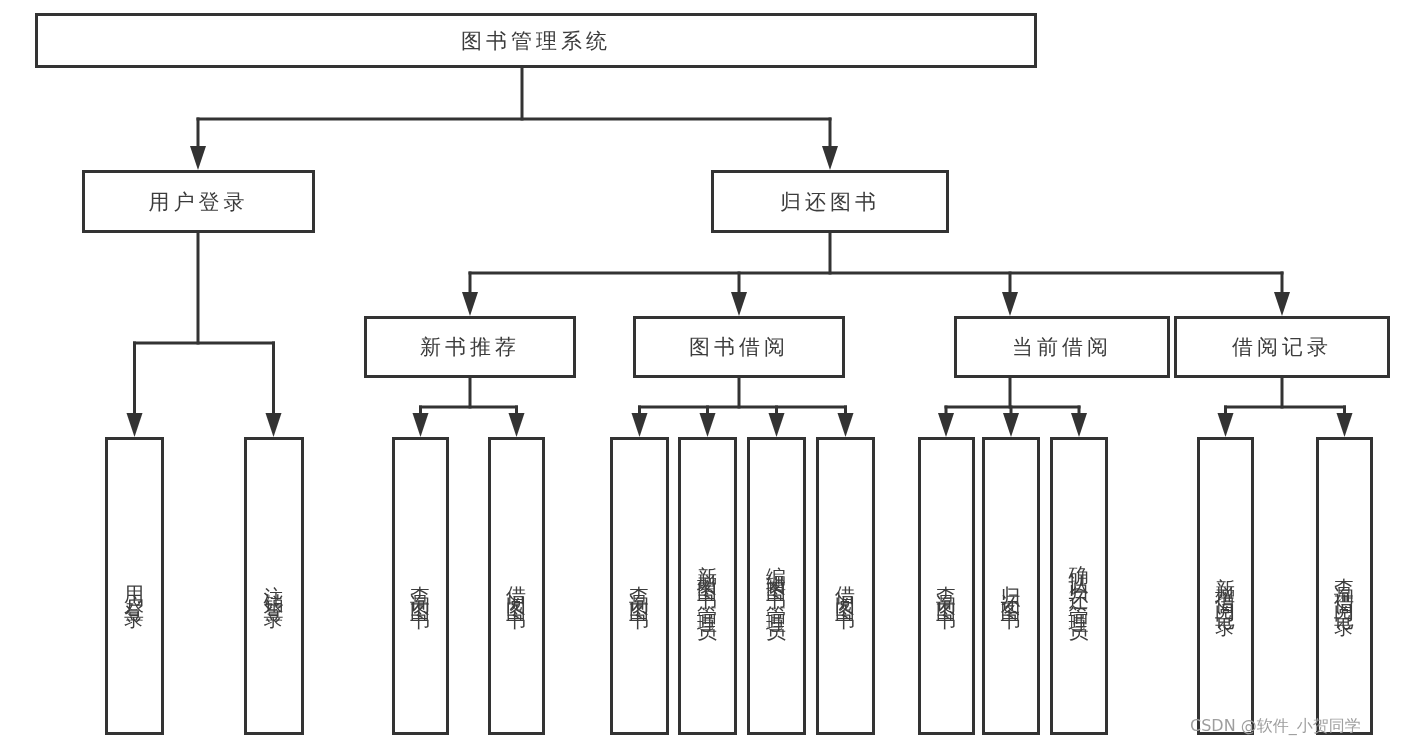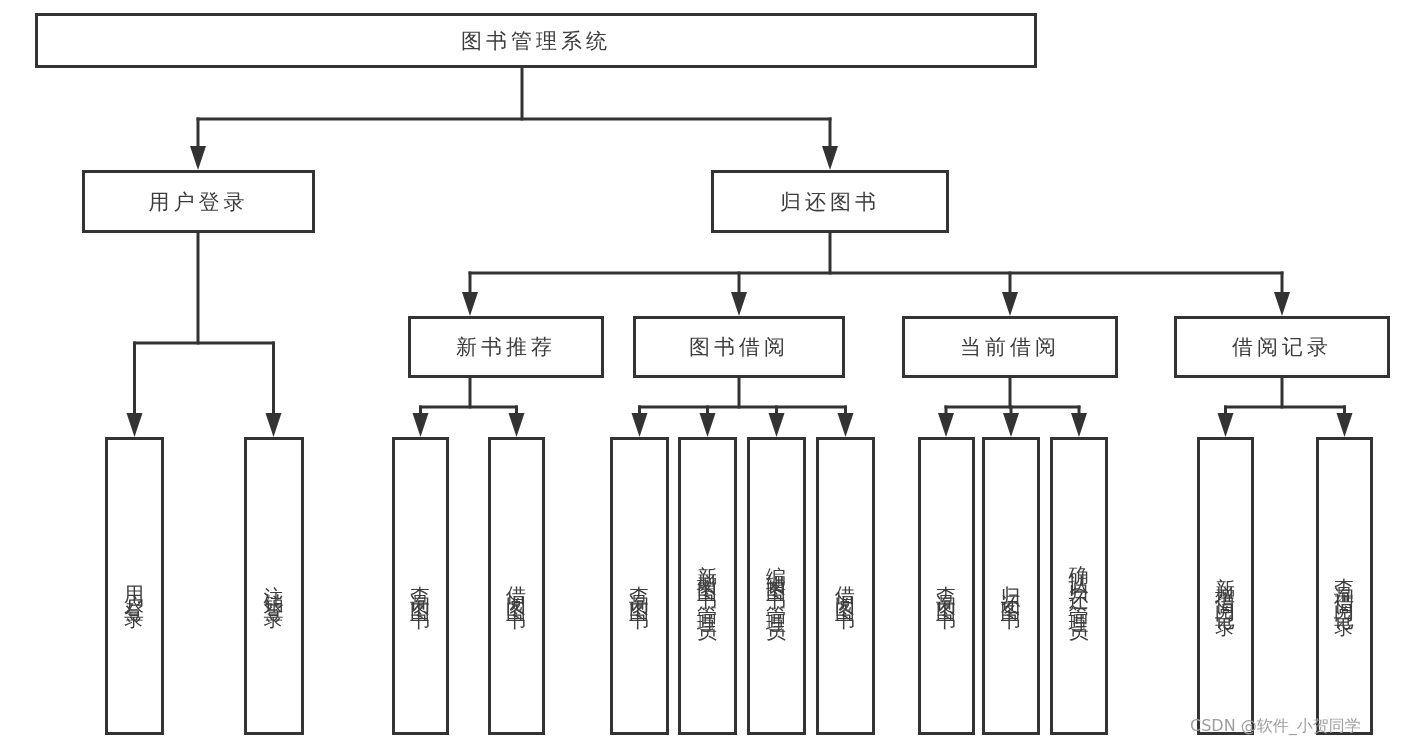--- a/index.html
+++ b/index.html
@@ -137,23 +137,23 @@
       <polygon points="1217.5,413 1233.5,413 1225.5,437"></polygon>
       <polygon points="1336.5,413 1352.5,413 1344.5,437"></polygon>
     </g>
   </svg>
 
   <div class="node" style="left:35px; top:13px; width:1002px; height:55px;">图书管理系统</div>
 
   <div class="node" style="left:82px; top:170px; width:233px; height:63px;">用户登录</div>
   <div class="node" style="left:711px; top:170px; width:238px; height:63px;">归还图书</div>
 
-  <div class="node" style="left:364px; top:316px; width:196px; height:62px;margin-left:44px;">新书推荐</div>
+  <div class="node" style="left:364px; top:316px; width:212px; height:62px;">新书推荐</div>
   <div class="node" style="left:633px; top:316px; width:212px; height:62px;">图书借阅</div>
-  <div class="node" style="left:902px; top:316px; width:216px; height:62px;">当前借阅</div>
+  <div class="node" style="left:954px; top:316px; width:216px; height:62px;">当前借阅</div>
   <div class="node" style="left:1174px; top:316px; width:216px; height:62px;">借阅记录</div>
 
   <div class="leaf" style="left:105px; width:59px;">
     <span>用户登录</span>
   </div>
   <div class="leaf" style="left:244px; width:60px;">
     <span>注销登录</span>
   </div>
 
   <div class="leaf" style="left:392px; width:57px;">

